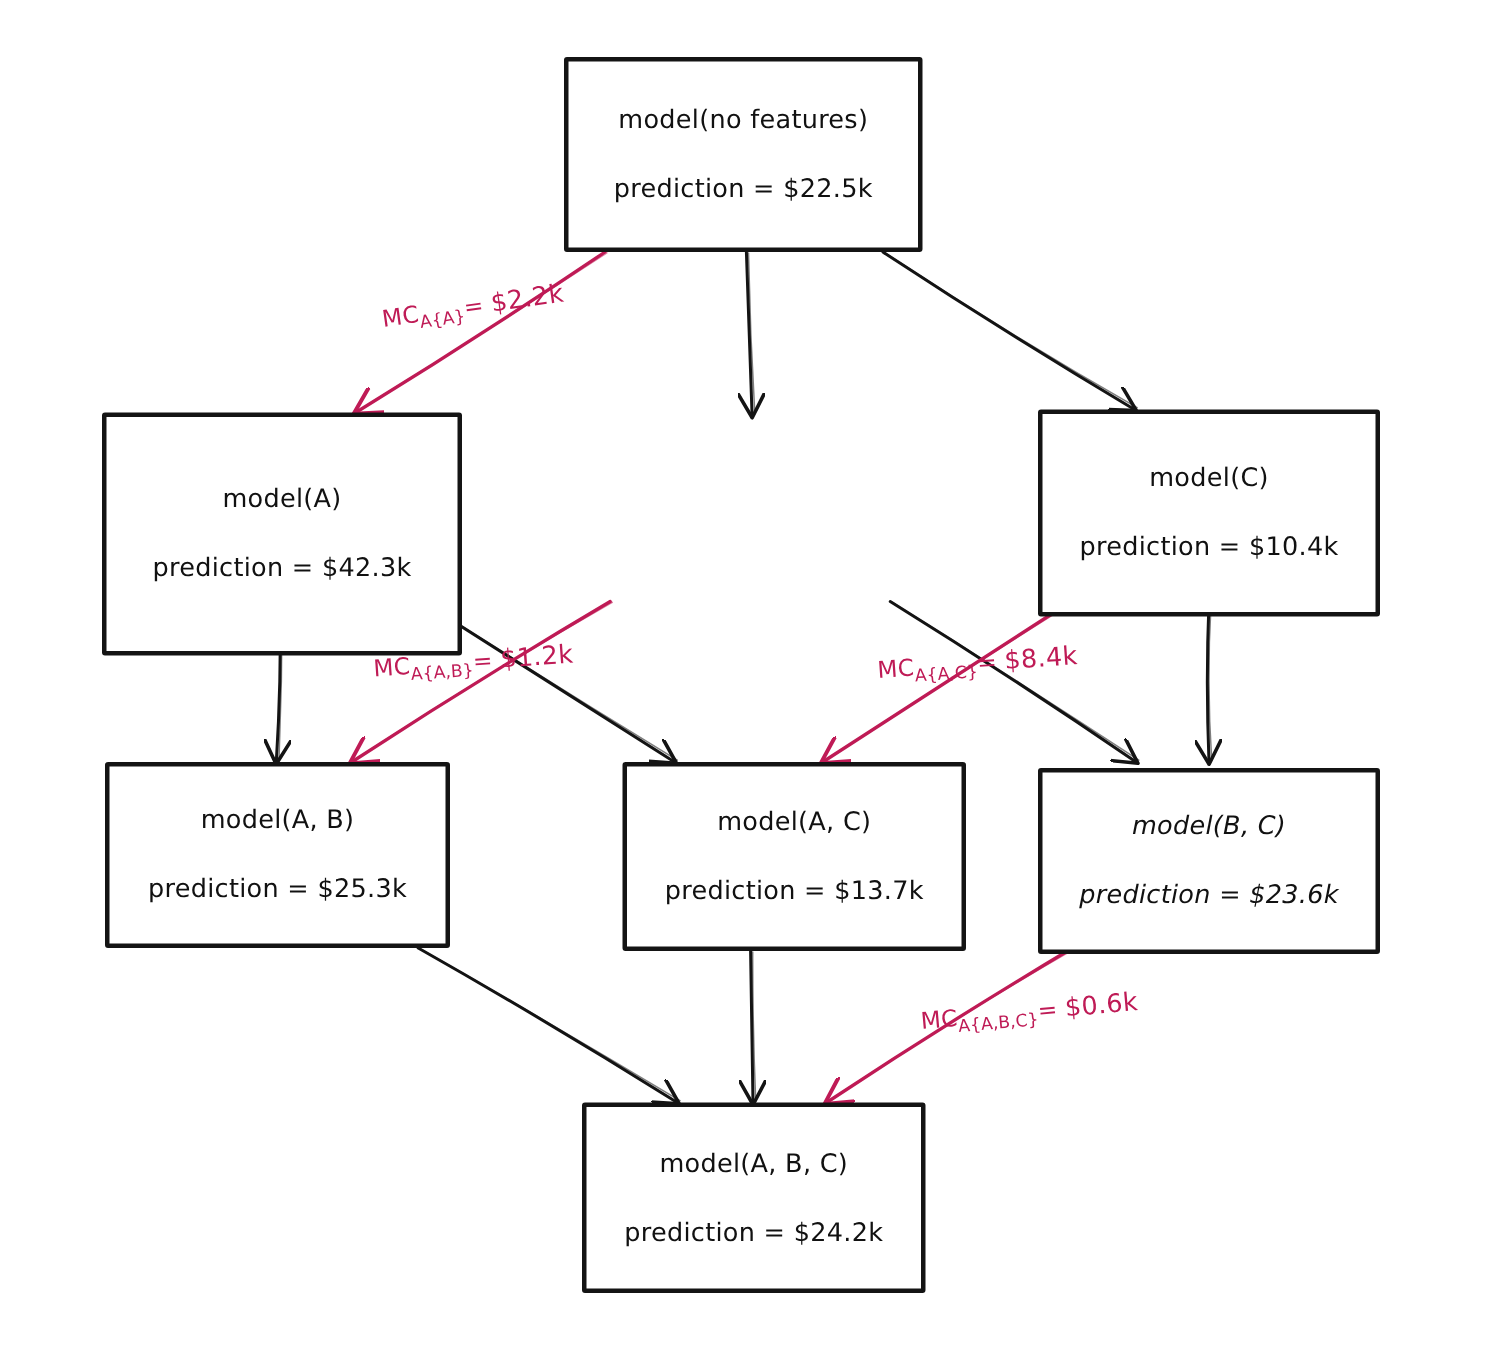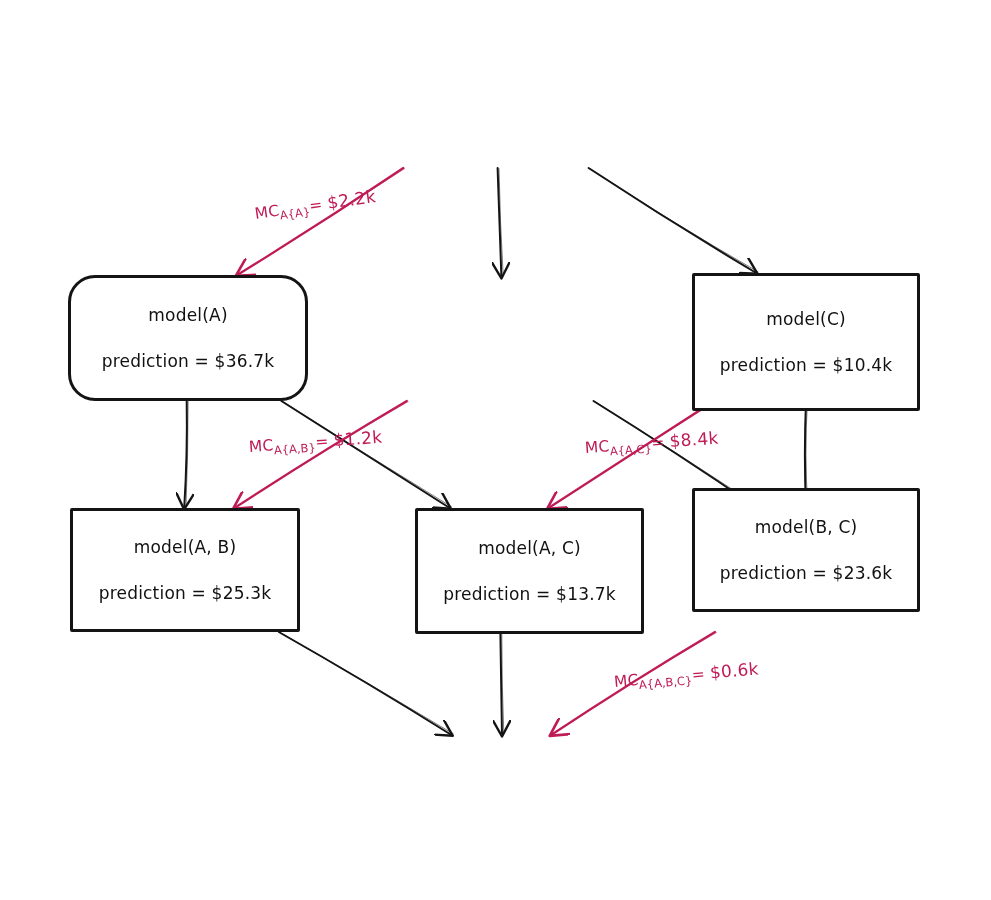--- a/index.html
+++ b/index.html
@@ -103,47 +103,55 @@
         <path d="M 807.4 401.6 Q 804.3 454.2 807.8 506.8" stroke="#141414" stroke-width="1.0" stroke-opacity="0.55" fill="none"></path>
         <path d="M 278.8 632.0 Q 366.3 681.6 451.5 735.0" stroke="#141414" stroke-width="2.0" fill="none" marker-end="url(#arrow-dark)"></path>
         <path d="M 280.2 632.6 Q 367.3 682.3 453.3 733.8" stroke="#141414" stroke-width="1.0" stroke-opacity="0.55" fill="none"></path>
         <path d="M 500.4 634.0 Q 501.2 684.5 502.0 735.0" stroke="#141414" stroke-width="2.0" fill="none" marker-end="url(#arrow-dark)"></path>
         <path d="M 501.8 634.6 Q 501.7 684.2 503.8 733.8" stroke="#141414" stroke-width="1.0" stroke-opacity="0.55" fill="none"></path>
         <path d="M 715.0 632.0 Q 631.8 681.6 551.1 735.0" stroke="#bf1b56" stroke-width="2.2" fill="none" marker-end="url(#arrow-red)"></path>
         <path d="M 716.4 632.6 Q 632.9 680.4 552.9 733.8" stroke="#bf1b56" stroke-width="1.0" stroke-opacity="0.55" fill="none"></path>
       </g>
   </svg>
 
+  <div class="node" style="left: 376px; top: 38px; width: 239px; height: 130px;">
+    <div class="title">model(no features)</div>
+    <div class="pred">prediction = $22.5k</div>
+  </div>
 
-  <div class="node" style="left: 68px; top: 275px; width: 240px; height: 126px; border-radius: 27px;">
+  <div class="node" style="left: 68px; top: 275px; width: 240px; height: 162px;">
     <div class="title">model(A)</div>
-    <div class="pred">prediction = $36.7k</div>
+    <div class="pred">prediction = $42.3k</div>
   </div>
 
 
   <div class="node" style="left: 692px; top: 273px; width: 228px; height: 138px;">
     <div class="title">model(C)</div>
     <div class="pred">prediction = $10.4k</div>
   </div>
 
   <div class="node" style="left: 70px; top: 508px; width: 230px; height: 124px;">
     <div class="title">model(A, B)</div>
     <div class="pred">prediction = $25.3k</div>
   </div>
 
   <div class="node" style="left: 385px; top: 508px; width: 229px; height: 126px; margin-left: 30px;">
     <div class="title">model(A, C)</div>
     <div class="pred">prediction = $13.7k</div>
   </div>
 
-  <div class="node" style="left: 692px; top: 488px; width: 228px; height: 124px;">
+  <div class="node" style="left: 692px; top: 512px; width: 228px; height: 124px; font-style: italic;">
     <div class="title">model(B, C)</div>
     <div class="pred">prediction = $23.6k</div>
   </div>
 
+  <div class="node" style="left: 388px; top: 735px; width: 229px; height: 127px;">
+    <div class="title">model(A, B, C)</div>
+    <div class="pred">prediction = $24.2k</div>
+  </div>
 
   <div class="edge-label" style="left: 255px; top: 203px; transform: rotate(-8deg);">
     <span>MC</span><span class="sub">A{A}</span><span>=</span>
     <span class="val">$2.2k</span>
   </div>
 
   <div class="edge-label" style="left: 249px; top: 436px; transform: rotate(-4deg);">
     <span>MC</span><span class="sub">A{A,B}</span><span>=</span>
     <span class="val">$1.2k</span>
   </div>

